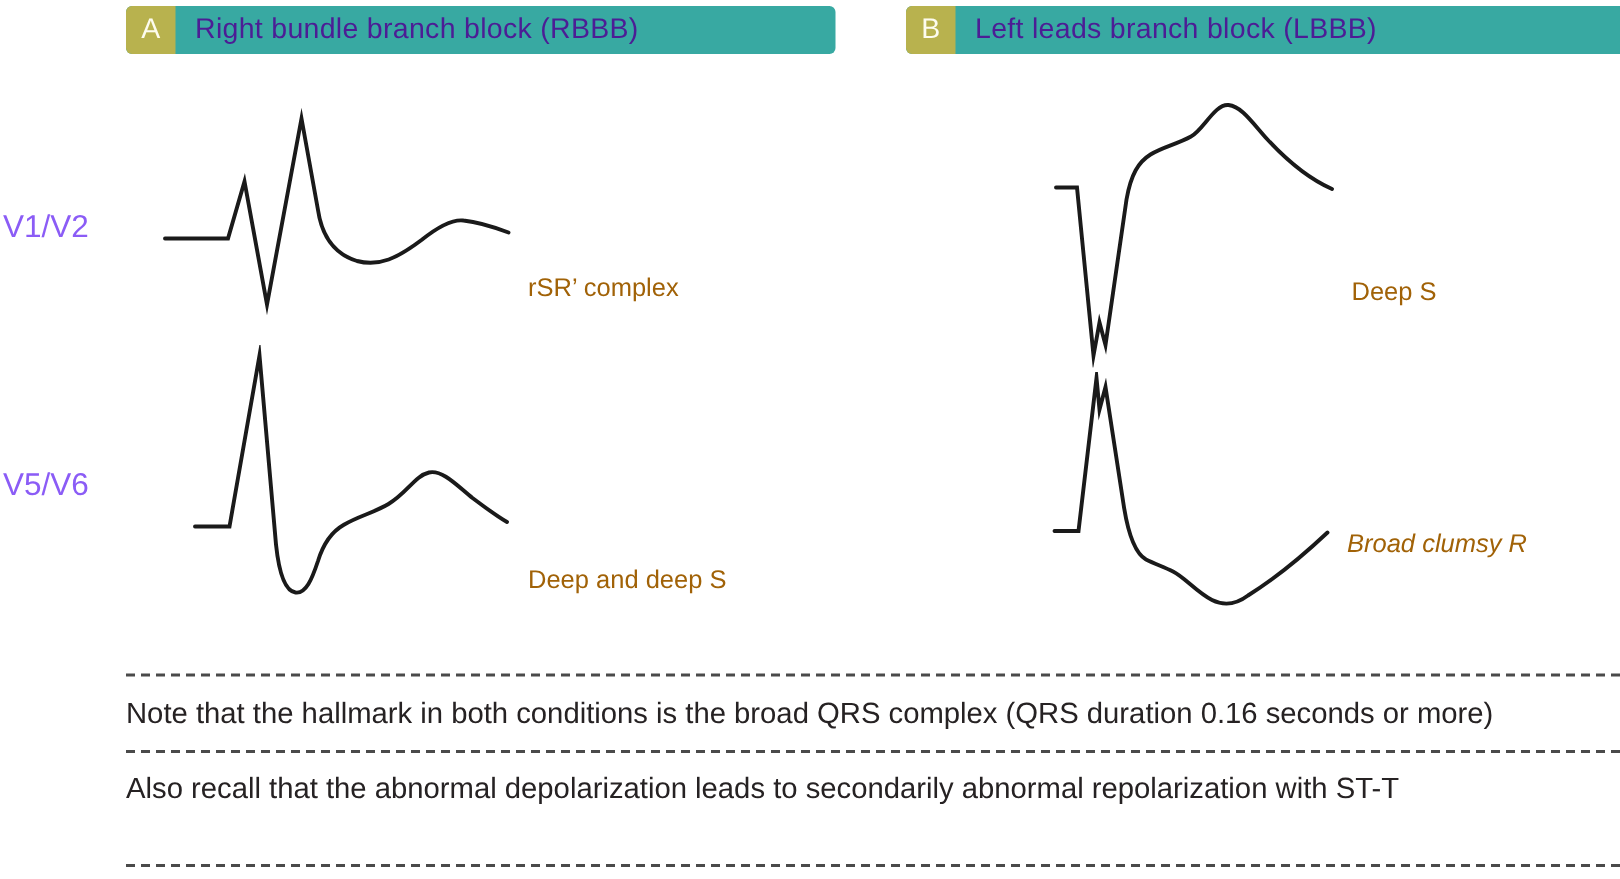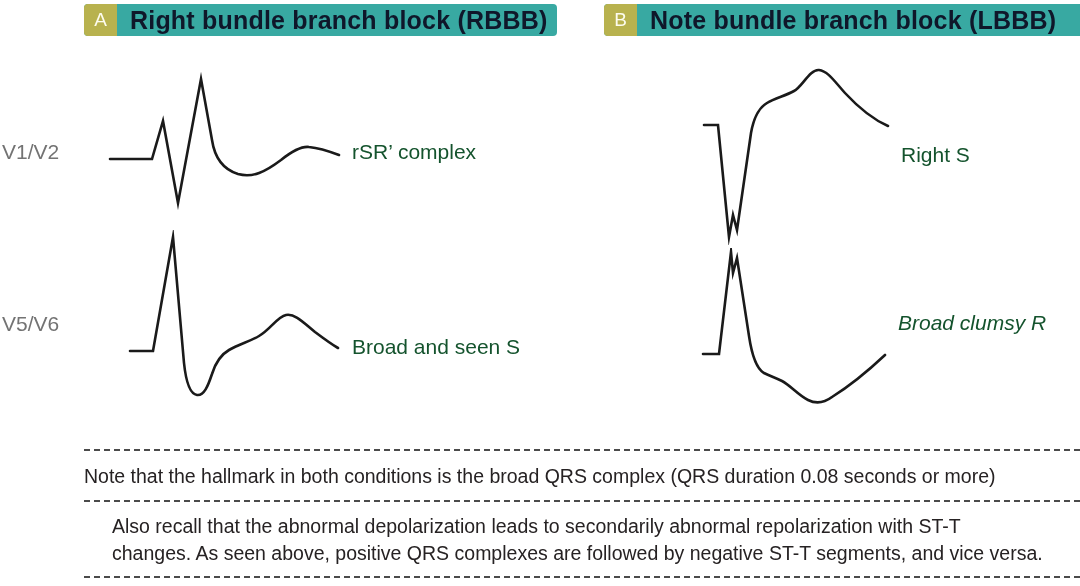--- a/index.html
+++ b/index.html
@@ -28,38 +28,39 @@
     background: #b8b24e;
     color: #fdfcee;
     font-size: 19px;
     font-weight: 500;
     display: flex;
     align-items: center;
     justify-content: center;
     flex: 0 0 auto;
   }
   .panel-title {
-    color: #0f172a;
-    font-size: 25px;
-    font-weight: 700;
+    color: #4c1d95;
+    font-size: 19px;
+    font-weight: 400;
     padding-left: 13px;
     letter-spacing: 0.2px;
     white-space: nowrap;
   }
   .lead-label {
     position: absolute;
     left: 2px;
     font-size: 21px;
-    color: #737373;
+    color: #8b5cf6;
   }
   .annotation {
     position: absolute;
-    font-size: 21px;
-    color: #14532d;
+    font-size: 17px;
+    color: #a16207;
     white-space: nowrap;
+    margin-top: 42px;
   }
   .waveform { position: absolute; }
   .waveform path {
     fill: none;
     stroke: #1a1a1a;
     stroke-width: 2.6;
     stroke-linecap: round;
     stroke-linejoin: miter;
     stroke-miterlimit: 10;
   }
@@ -84,21 +85,21 @@
 
 <div id="stage">
 
   <div class="panel-header" style="left:84px; width:473px;">
     <div class="panel-badge">A</div>
     <div class="panel-title">Right bundle branch block (RBBB)</div>
   </div>
 
   <div class="panel-header" style="left:604px; width:476px; border-top-right-radius:0; border-bottom-right-radius:0;">
     <div class="panel-badge">B</div>
-    <div class="panel-title">Note bundle branch block (LBBB)</div>
+    <div class="panel-title">Left leads branch block (LBBB)</div>
   </div>
 
   <div class="lead-label" style="top:140px;">V1/V2</div>
   <div class="lead-label" style="top:312px;">V5/V6</div>
 
   <svg class="waveform" style="left:105px; top:70px;" width="240" height="140" viewBox="0 0 240 140">
     <path d="M5,89 H47 L58,51 L73,133 L96,9 L107,70
              C110,90 120,100 133,104
              C148,108 160,102 176,90
              C186,82 196,76 204,77
@@ -109,50 +110,49 @@
   <svg class="waveform" style="left:125px; top:230px;" width="220" height="175" viewBox="0 0 220 175">
     <path d="M5,121 H28 L48,7 L59,133
              C61,152 65,164 72,165
              C79,166 83,156 87,144
              C91,131 97,124 104,120
              C114,114 124,112 134,106
              C146,99 152,87 161,85
              C170,83 180,94 190,102
              C198,108 206,114 213,118"></path>
   </svg>
-  <div class="annotation" style="left:352px; top:335px;">Broad and seen S</div>
+  <div class="annotation" style="left:352px; top:335px;">Deep and deep S</div>
 
   <svg class="waveform" style="left:698px; top:60px;" width="200" height="185" viewBox="0 0 200 185">
     <path d="M6,65 H20 L31,177 L35,155 L39,170 L53,73
              C56,56 61,48 69,43
              C77,38 87,36 96,31
              C104,27 112,9 121,10
              C130,11 137,22 147,33
              C160,47 174,59 190,66"></path>
   </svg>
-  <div class="annotation" style="left:901px; top:143px;">Right S</div>
+  <div class="annotation" style="left:901px; top:143px;">Deep S</div>
 
   <svg class="waveform" style="left:698px; top:248px;" width="200" height="160" viewBox="0 0 200 160">
     <path d="M5,106 H21 L33,4 L35,25 L39,10 L51,88
              C54,108 59,121 66,125
              C72,128 78,130 84,133
              C92,137 100,147 110,152
              C118,156 126,155 134,149
              C150,139 170,123 187,107"></path>
   </svg>
   <div class="annotation" style="left:898px; top:311px;font-style:italic;">Broad clumsy R</div>
 
   <div class="dashed-divider" style="top:449px;"></div>
 
   <div class="note" style="top:463px;">
-    <div>Note that the hallmark in both conditions is the broad QRS complex (QRS duration 0.08 seconds or more)</div>
+    <div>Note that the hallmark in both conditions is the broad QRS complex (QRS duration 0.16 seconds or more)</div>
   </div>
 
   <div class="dashed-divider" style="top:500px;"></div>
 
-  <div class="note" style="top:513px;margin-left:28px;">
+  <div class="note" style="top:513px;">
     <div>Also recall that the abnormal depolarization leads to secondarily abnormal repolarization with ST-T</div>
-    <div>changes. As seen above, positive QRS complexes are followed by negative ST-T segments, and vice versa.</div>
   </div>
 
   <div class="dashed-divider" style="top:576px;"></div>
 
 </div>
 
 </body></html>

